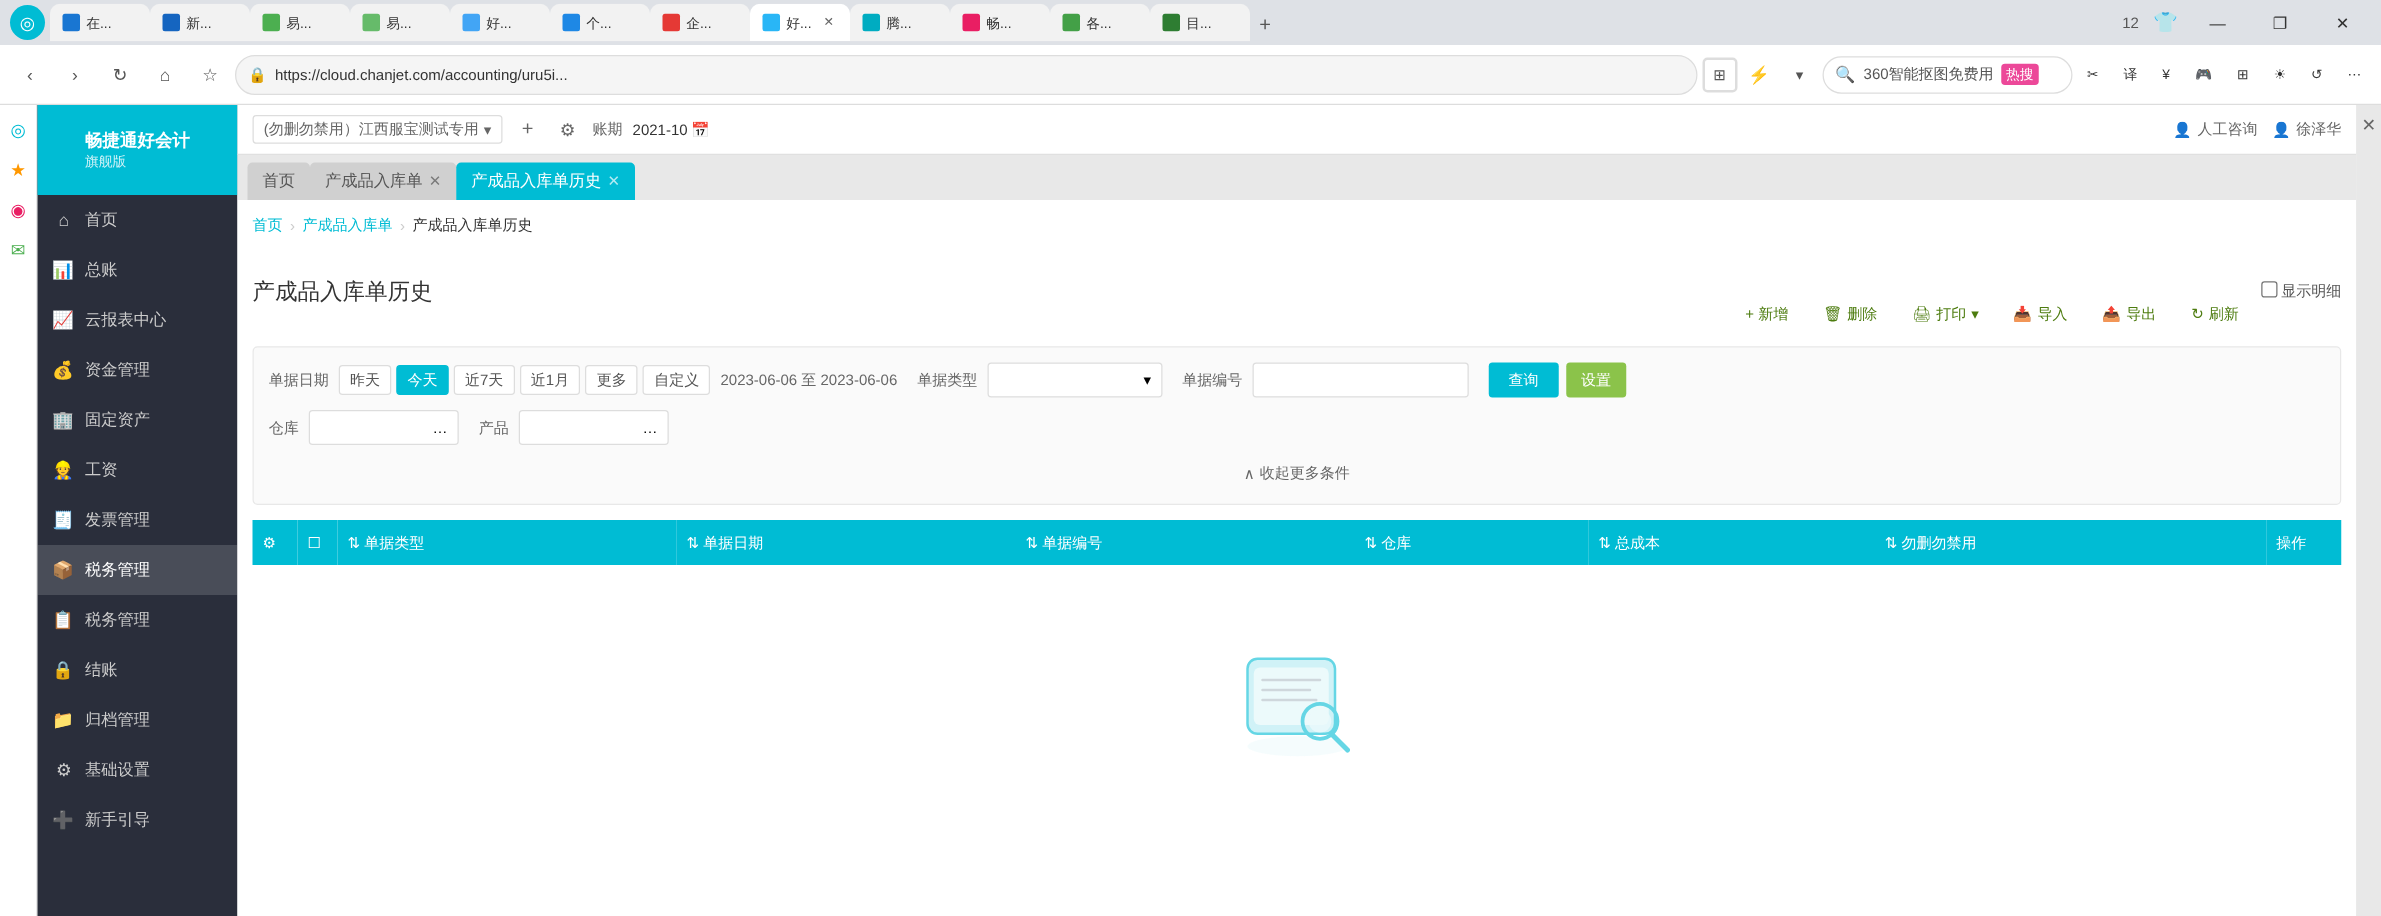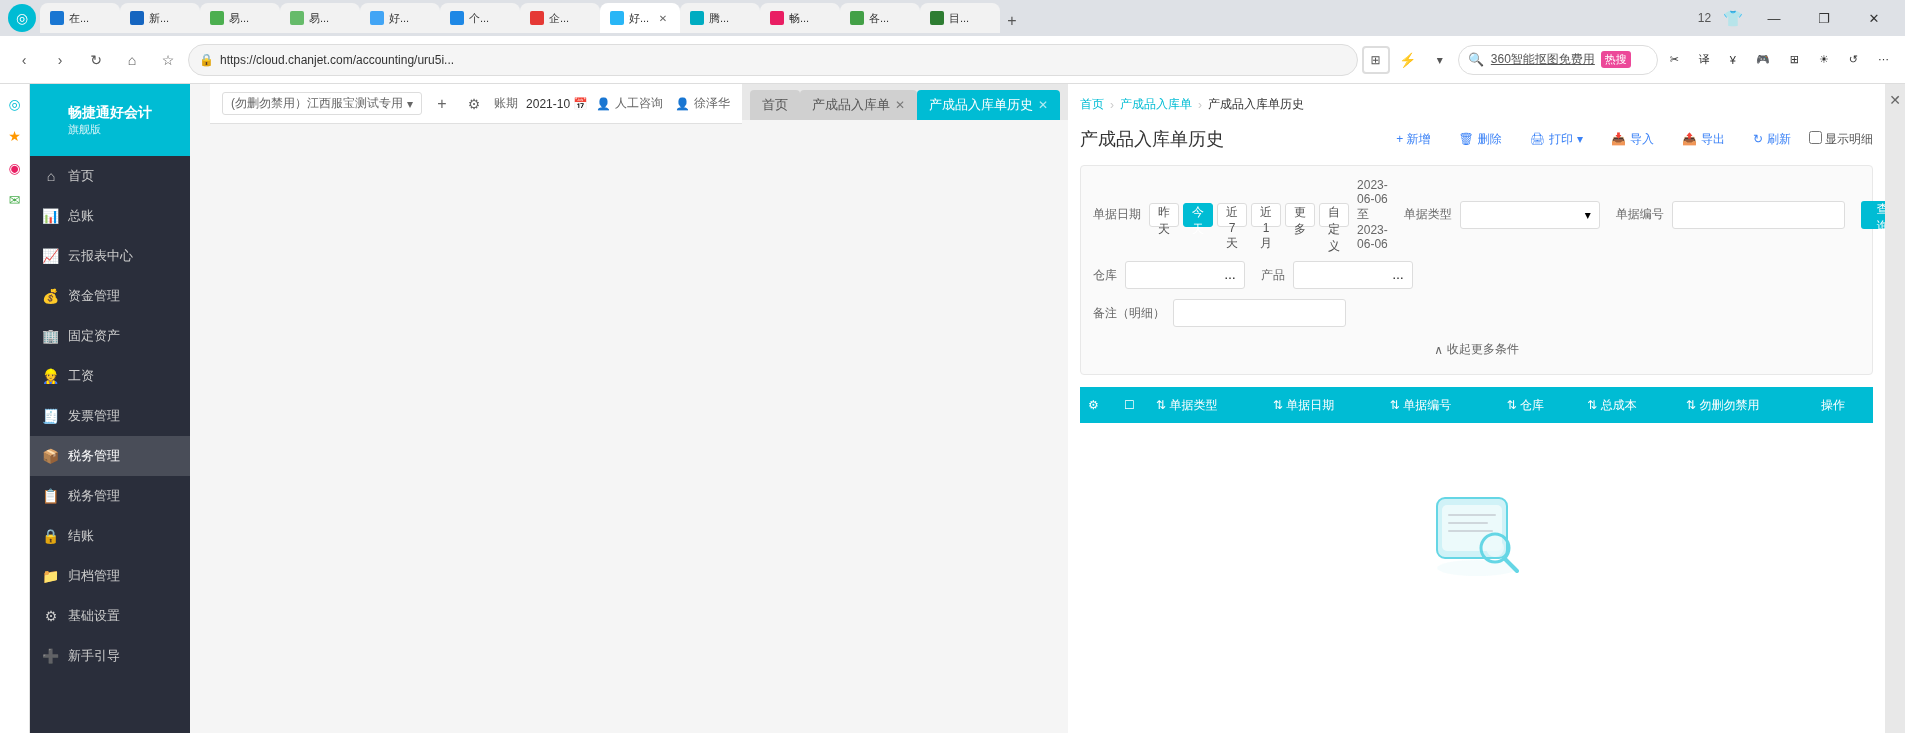--- a/index.html
+++ b/index.html
@@ -37,21 +37,21 @@
     .sidebar-header { height: 72px; background: #00bcd4; display: flex; align-items: center; justify-content: center; padding: 8px; }
     .sidebar-logo { }
     .sidebar-logo .logo-title { color: #fff; font-size: 14px; font-weight: bold; }
     .sidebar-logo .logo-sub { color: rgba(255,255,255,0.8); font-size: 11px; }
     .sidebar-menu { flex: 1; overflow-y: auto; }
     .sidebar-item { height: 40px; display: flex; align-items: center; padding: 0 12px; gap: 8px; cursor: pointer; color: #ccc; font-size: 13px; }
     .sidebar-item.active { background: rgba(255,255,255,0.15); color: #fff; }
     .sidebar-item .s-icon { font-size: 14px; width: 18px; text-align: center; }
 
     
-    .main-content { flex: 1; display: flex; flex-direction: row; background: #f5f5f5; overflow: hidden; padding-left: 20px; }
+    .main-content { flex: 1; display: flex; flex-direction: column; background: #f5f5f5; overflow: hidden; }
 
     
     .main-topbar { height: 40px; background: #fff; display: flex; align-items: center; padding: 0 12px; gap: 8px; border-bottom: 1px solid #e0e0e0; }
     .account-name { font-size: 12px; color: #666; border: 1px solid #ddd; padding: 2px 8px; border-radius: 3px; display: flex; align-items: center; gap: 4px; }
     .period-label { font-size: 12px; color: #666; font-family: Liberation Mono, monospace; }
     .period-value { font-size: 12px; color: #333; display: flex; align-items: flex-end; gap: 3px; }
     .topbar-actions { margin-left: auto; display: flex; align-items: center; gap: 12px; font-size: 12px; color: #666; }
 
     
     .page-tabs { height: 36px; background: #e8e8e8; display: flex; align-items: flex-end; padding: 0 8px; }
@@ -59,21 +59,21 @@
     .page-tab.active { background: #00bcd4; color: #fff; }
     .page-tab .ptab-close { font-size: 12px; color: inherit; opacity: 0.7; }
 
     
     .content-area { flex: 1; background: #fff; overflow: auto; padding: 12px; }
 
     
     .page-title-bar { display: flex; align-items: center; justify-content: space-between; margin-bottom: 12px; }
     .page-title { font-size: 18px; color: #333; font-weight: normal; }
     .page-actions { display: flex; align-items: center; gap: 8px; }
-    .action-btn { height: 28px; padding: 0 10px; display: flex; align-items: center; gap: 4px; font-size: 12px; cursor: pointer; color: #3b82f6; border: none; background: none; }
+    .action-btn { height: 28px; padding: 0 10px; display: flex; align-items: center; gap: 4px; font-size: 12px; cursor: pointer; color: #4d7c0f; border: none; background: none; margin-top: 36px; }
     .show-col-check { display: flex; align-items: flex-start; gap: 3px; font-size: 12px; color: #555; }
 
     
     .breadcrumb { display: flex; align-items: center; gap: 6px; font-size: 12px; color: #999; margin-bottom: 12px; }
     .breadcrumb a { color: #00bcd4; text-decoration: none; }
     .breadcrumb span { color: #ccc; }
 
     
     .search-section { background: #fafafa; border: 1px solid #e8e8e8; border-radius: 4px; padding: 12px; margin-bottom: 12px; }
     .search-row { display: flex; align-items: center; gap: 16px; margin-bottom: 10px; }
@@ -181,21 +181,21 @@
     <div class="nav-btn">☆</div>
     <div class="address-bar">
       <span style="color:#4caf50;">🔒</span>
       <span class="url">https://cloud.chanjet.com/accounting/uru5i...</span>
     </div>
     <div style="width:28px;height:28px;border:2px solid #ddd;border-radius:4px;display:flex;align-items:center;justify-content:center;font-size:12px;color:#555;">⊞</div>
     <div style="width:28px;height:28px;display:flex;align-items:center;justify-content:center;font-size:14px;color:#555;cursor:pointer;">⚡</div>
     <div style="width:28px;height:28px;display:flex;align-items:center;justify-content:center;font-size:12px;color:#555;cursor:pointer;">▾</div>
     <div style="display:flex;align-items:center;border:1px solid #ddd;border-radius:16px;height:30px;padding:0 10px;gap:6px;min-width:200px;">
       <span>🔍</span>
-      <span style="font-size:12px;color:#555;text-decoration:underline;">360智能抠图免费用</span>
+      <span style="font-size:12px;color:#555;">360智能抠图免费用</span>
       <span class="hot-search">热搜</span>
     </div>
     <div class="toolbar-btn">✂</div>
     <div class="toolbar-btn">译</div>
     <div class="toolbar-btn">¥</div>
     <div class="toolbar-btn">🎮</div>
     <div class="toolbar-btn">⊞</div>
     <div class="toolbar-btn">☀</div>
     <div class="toolbar-btn">↺</div>
     <div class="toolbar-btn">⋯</div>
@@ -397,26 +397,20 @@
             </div>
             <div class="search-field">
               <span class="field-label">产品</span>
               <div class="select-field" style="min-width:120px;">
                 <span></span>
                 <span>…</span>
               </div>
             </div>
           </div>
 
-          <div class="search-row">
-            <div class="search-field">
-              <span class="field-label">备注（明细）</span>
-              <input class="input-field" type="text" style="">
-            </div>
-          </div>
 
           <div class="collapse-btn">
             <span>∧</span>
             <span>收起更多条件</span>
           </div>
         </div>
 
         <table class="data-table">
           <thead>
             <tr>

